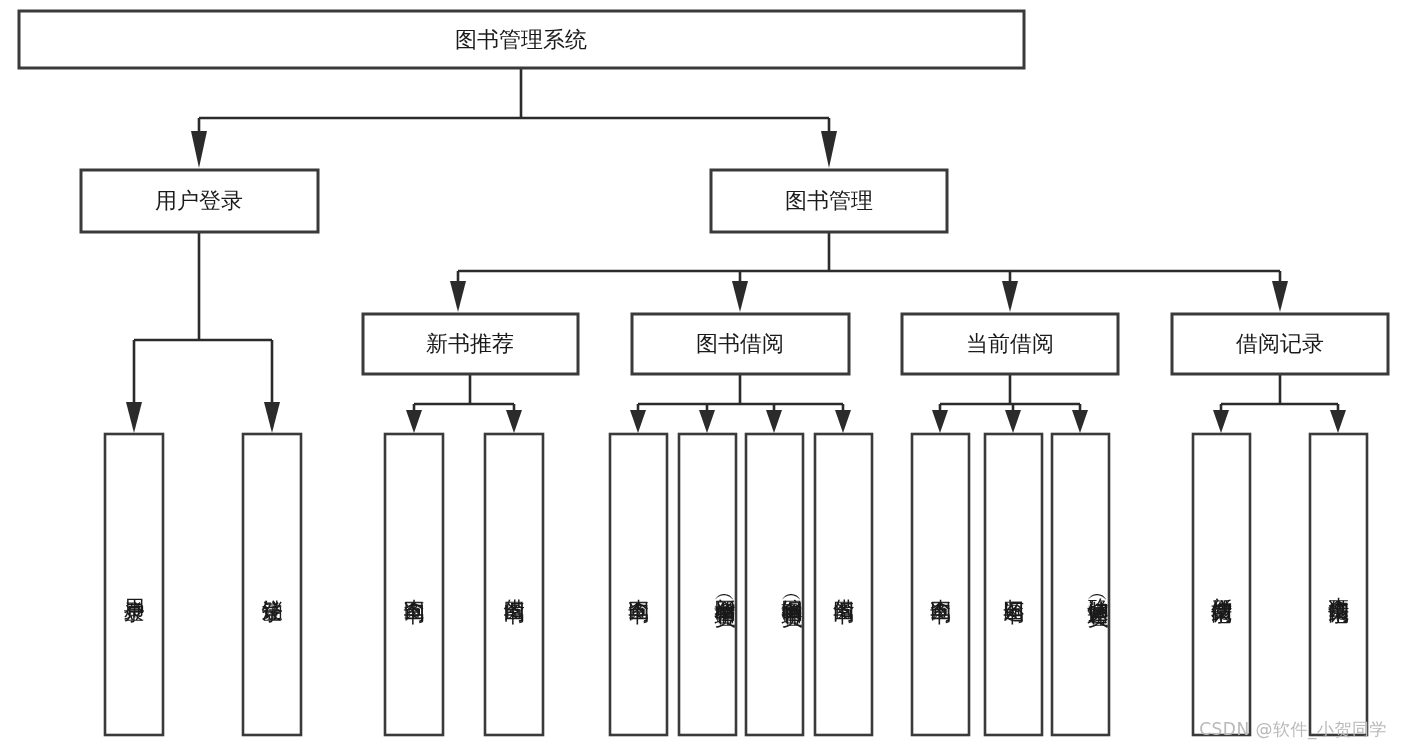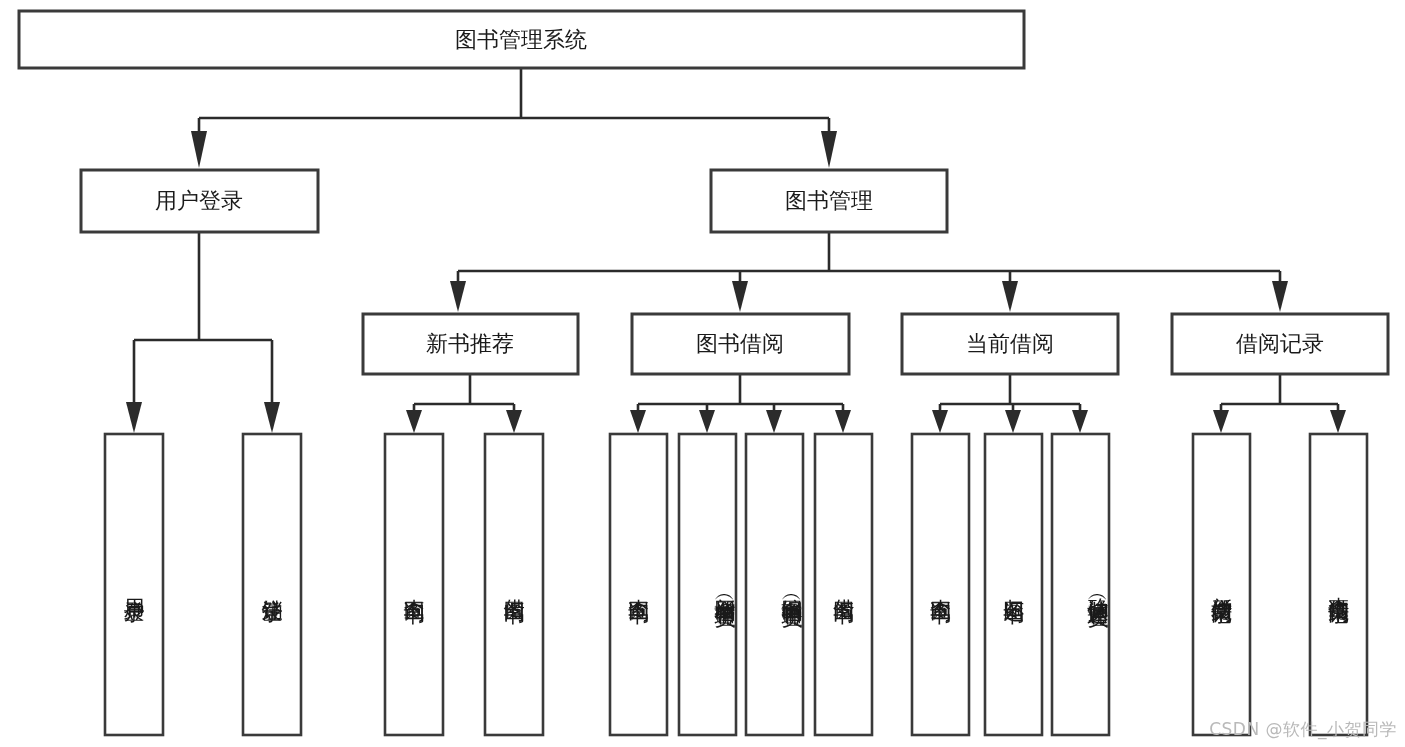--- a/index.html
+++ b/index.html
@@ -65,21 +65,21 @@
     letter-spacing: 1.5px;
     white-space: nowrap;
     display: flex;
     align-items: center;
     justify-content: center;
     pointer-events: none;
     user-select: none;
   }
   .watermark {
     position: absolute;
-    right: 2px;
+    right: 12px;
     bottom: 6px;
     font-family: "DejaVu Sans", "Liberation Sans", sans-serif;
     font-size: 17px;
     color: #b9b9b9;
     letter-spacing: 0.5px;
     white-space: nowrap;
     margin-left: 10px;
   }
 </style>
 </head>

